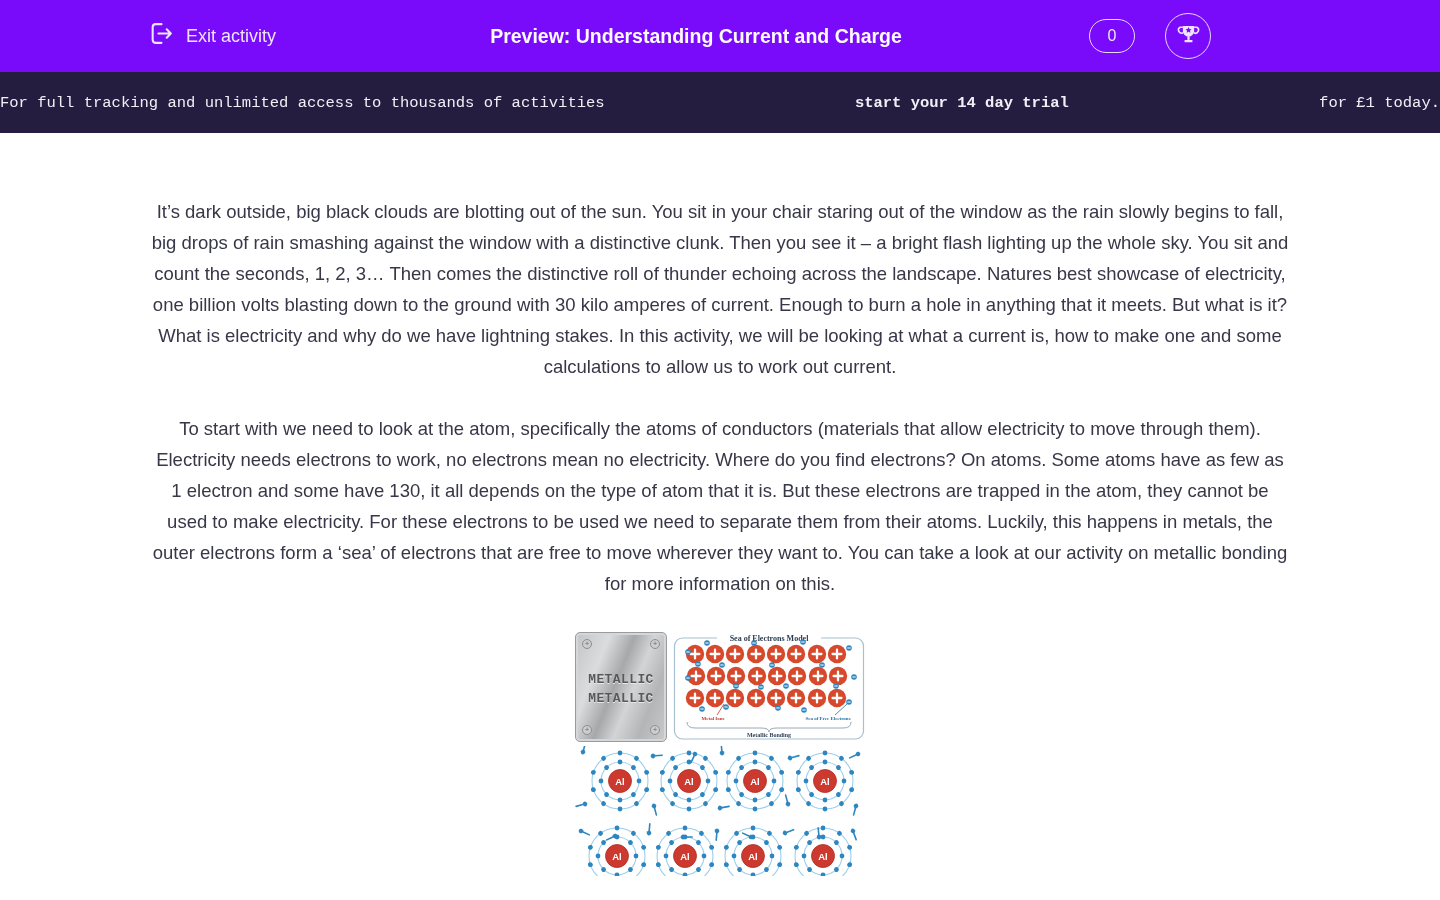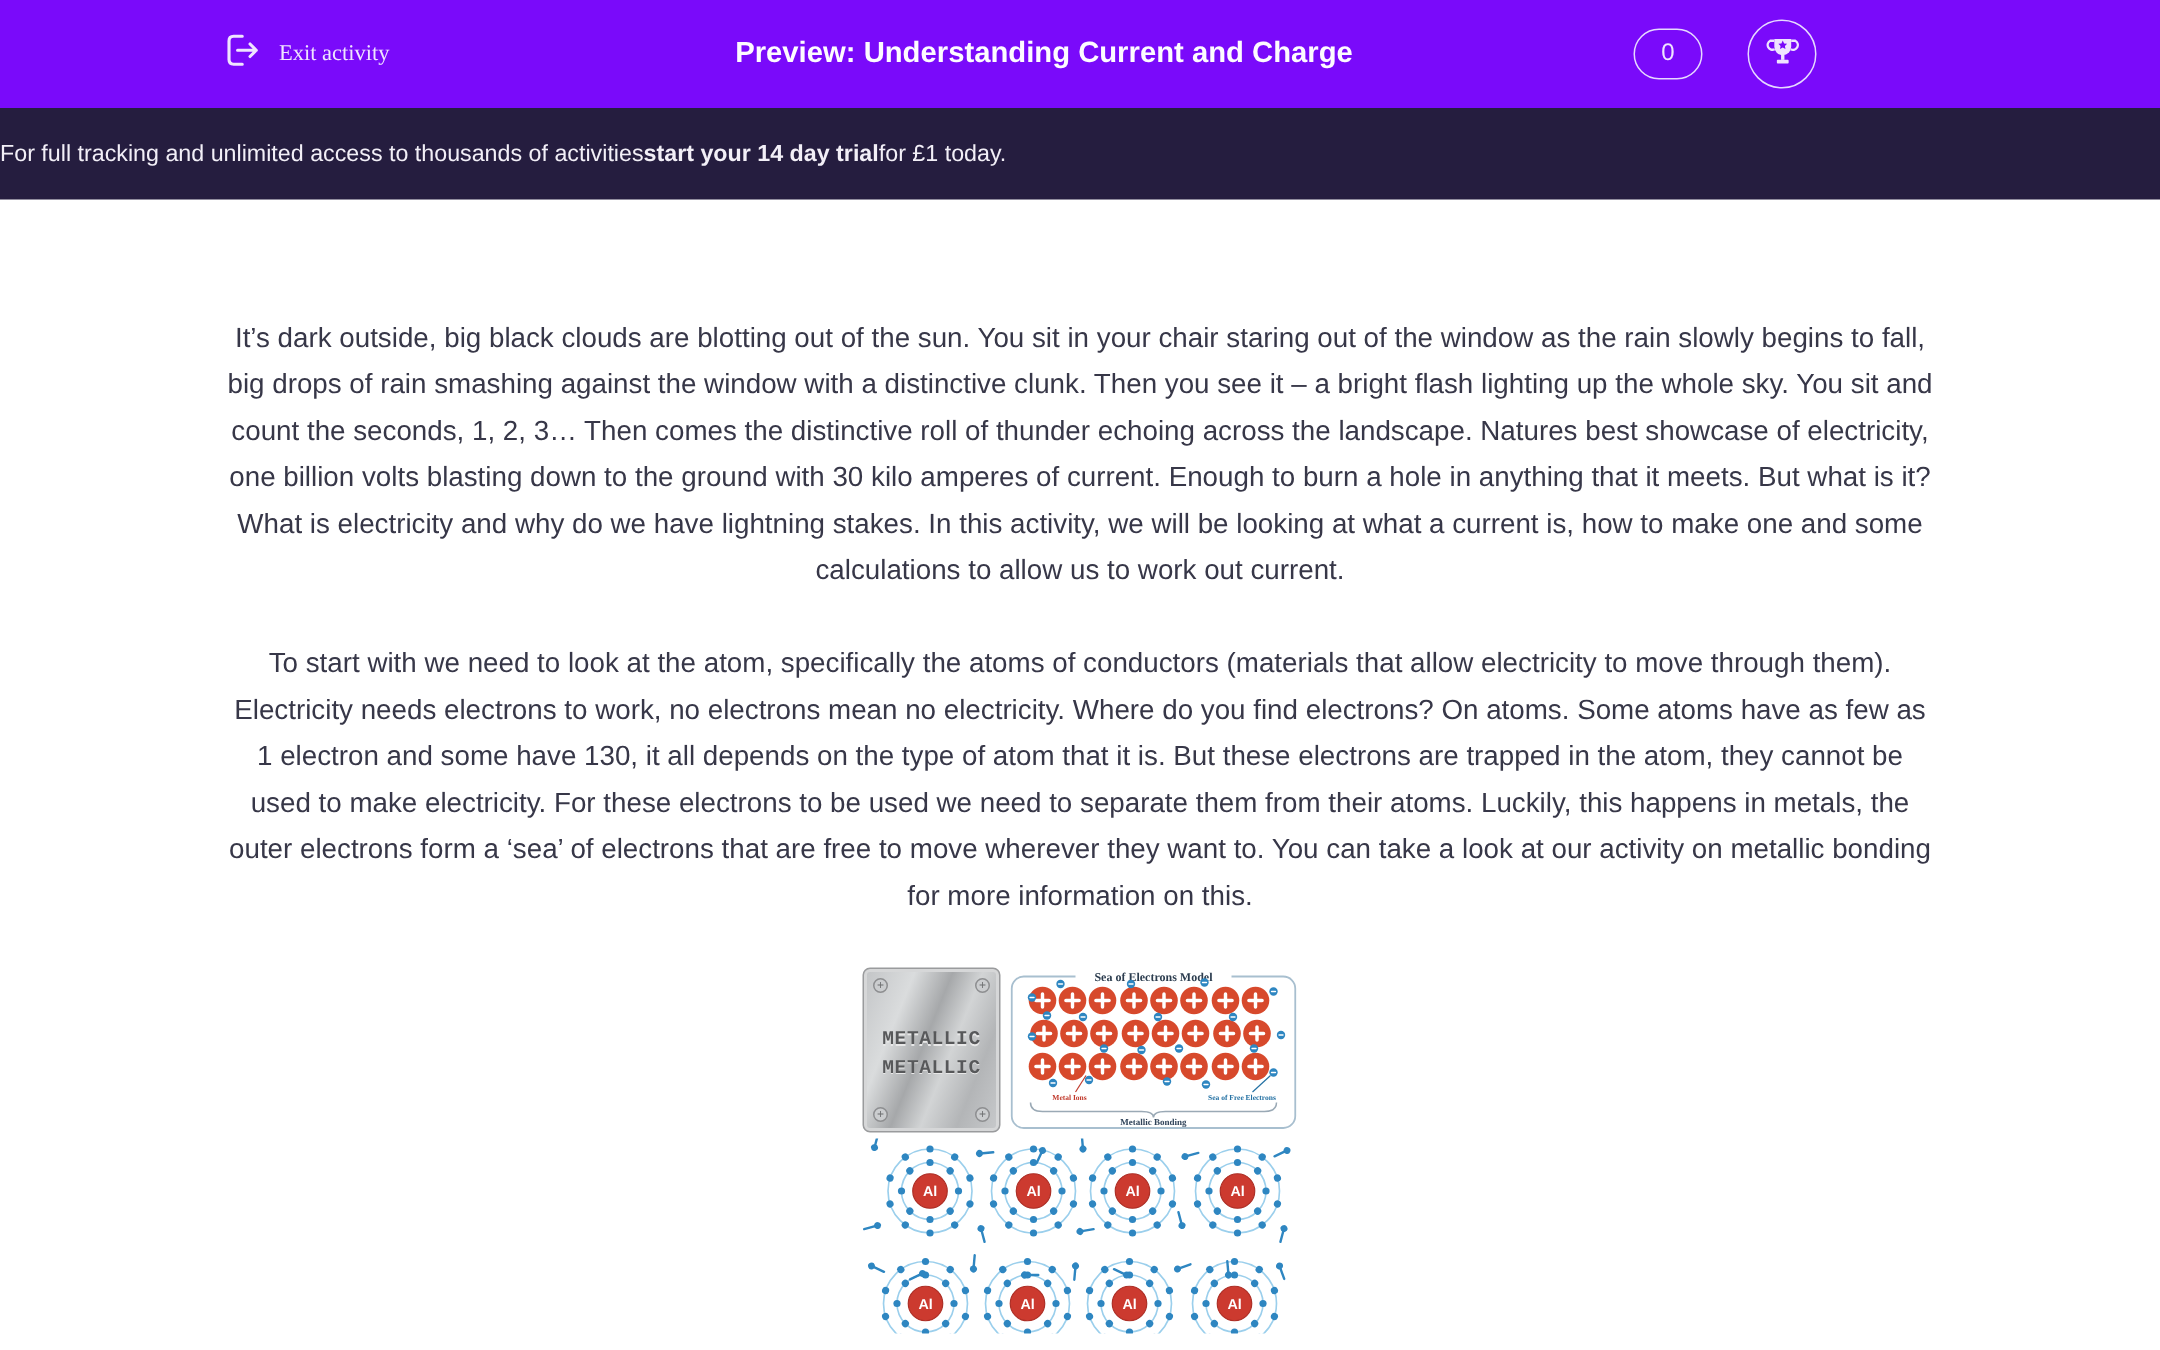--- a/index.html
+++ b/index.html
@@ -3,37 +3,37 @@
 <meta charset="utf-8">
 <style>
   * { margin:0; padding:0; box-sizing:border-box; }
   html,body { width:1440px; height:900px; overflow:hidden; background:#fff;
               font-family:"Liberation Sans", sans-serif; }
 
   
   .topbar { position:relative; height:72px; background:#7a0afa; }
   .exit-btn { position:absolute; left:148px; top:50%; transform:translateY(-50%);
               display:flex; align-items:center; gap:11px; color:#efe4ff;
-              font-size:15px; cursor:pointer; background:none; border:none;font-family:Liberation Serif, serif; }
+              font-size:18px; cursor:pointer; background:none; border:none; }
   .topbar-title { position:absolute; left:696px; top:50%; transform:translate(-50%,-50%);
                   color:#fdfbff; font-size:19.5px; font-weight:700; white-space:nowrap; }
   .score-pill { position:absolute; left:1089px; top:19px; width:46px; height:34px;
                 border:1.6px solid #e6d9ff; border-radius:17px; display:flex;
                 align-items:center; justify-content:center; color:#efe4ff; font-size:16px; }
   .trophy-btn { position:absolute; left:1165px; top:13px; width:46px; height:46px;
                 border:1.6px solid #e6d9ff; border-radius:50%; display:flex;
                 align-items:center; justify-content:center; background:none; cursor:pointer; }
 
   
   .trial-banner { height:61px; background:#251d3f; display:flex; align-items:center;
-                  justify-content:flex-start; color:#f2eff7; font-size:15.5px; }
+                  justify-content:space-between; color:#f2eff7; font-size:15.5px;font-family:Liberation Mono, monospace; }
   .trial-banner b { font-weight:700; }
 
   
-  .article { width:1142px; margin:16px auto; padding-top:60px; text-align:center;
+  .article { width:1142px; margin:3px auto; padding-top:60px; text-align:center;
              color:#373748; font-size:18.5px; line-height:31px; }
   .article p { margin-bottom:31px; }
 
   
   .figure { width:290px; margin:10px auto 0; }
   .fig-top { display:flex; gap:6px; }
   .plate { position:relative; width:92px; height:110px; margin-top:2px; border-radius:5px;
            border:1px solid #9a9b9d;
            background:linear-gradient(112deg,#c2c4c6 0%,#dadcdd 26%,#a6a8aa 45%,#d2d4d5 60%,#b3b5b7 78%,#c8cacc 100%);
            box-shadow:inset 0 0 0 2px #d6d7d8; }

